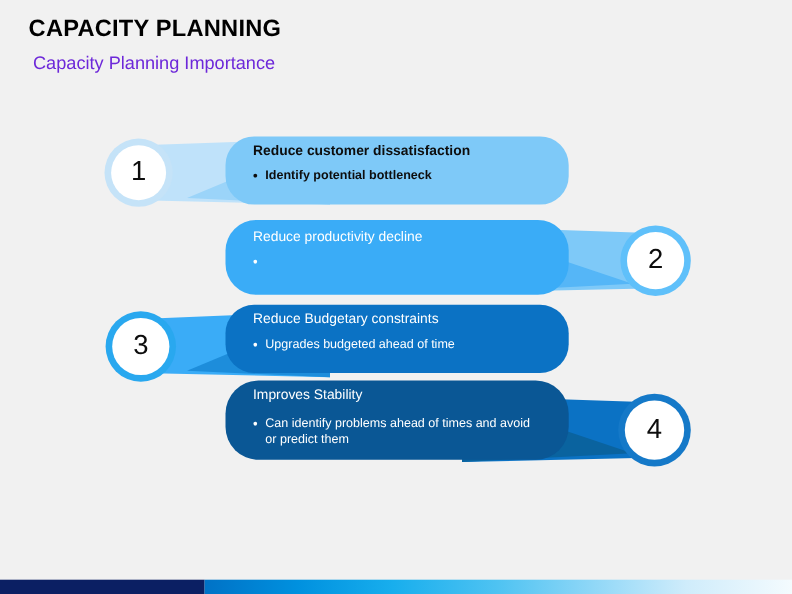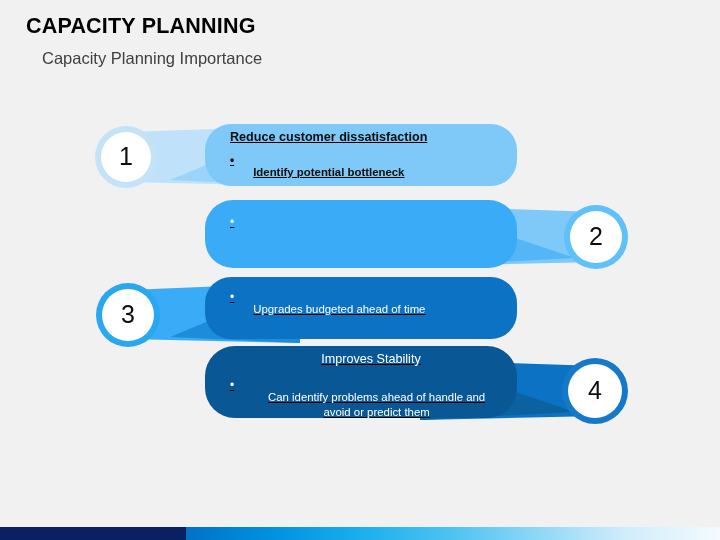--- a/index.html
+++ b/index.html
@@ -26,44 +26,43 @@
     font-size: 21.5px;
     font-weight: bold;
     letter-spacing: 0.2px;
     color: #000000;
     line-height: 1.2;
     margin: 0;
   }
   #slide-subtitle {
     font-size: 16.5px;
     font-weight: normal;
-    color: #404040;
+    color: #6d28d9;
     line-height: 1.2;
-    margin: 9px 0 0 16px;
+    margin: 9px 0 0 4px;
   }
 
   
   #diagram {
     position: absolute;
     left: 0;
     top: 0;
     width: 720px;
     height: 540px;
   }
   #diagram-svg {
     position: absolute;
     left: 0;
     top: 0;
     width: 720px;
     height: 540px;
   }
 
   .row-text {
     position: absolute;
-    text-decoration: underline;
   }
   .row-heading {
     font-size: 12.6px;
     font-weight: normal;
     line-height: 1.25;
     margin: 0;
     white-space: nowrap;
   }
   .row-bullet-wrap {
     margin-top: 7px;
@@ -72,21 +71,21 @@
   }
   .row-bullet-dot {
     font-size: 12px;
     line-height: 1.3;
     margin-right: 7px;
     flex: 0 0 auto;
   }
   .row-bullet-text {
     font-size: 11.4px;
     line-height: 1.35;
-    margin: 12px;
+    margin: 0;
   }
 
   
   .text-dark .row-heading,
   .text-dark .row-bullet-dot,
   .text-dark .row-bullet-text { color: #0d0d0d; font-weight: bold; }
   .text-dark .row-heading { font-weight: bold; }
 
   .text-light .row-heading,
   .text-light .row-bullet-dot,
@@ -193,37 +192,39 @@
 
   <div class="row-text text-dark" style="left:230px; top:130px; width:280px;">
     <p class="row-heading">Reduce customer dissatisfaction</p>
     <div class="row-bullet-wrap">
       <span class="row-bullet-dot">•</span>
       <p class="row-bullet-text">Identify potential bottleneck</p>
     </div>
   </div>
 
   <div class="row-text text-light" style="left:230px; top:208px; width:290px;">
+    <p class="row-heading">Reduce productivity decline</p>
     <div class="row-bullet-wrap">
       <span class="row-bullet-dot">•</span>
     </div>
   </div>
 
   <div class="row-text text-light" style="left:230px; top:283px; width:285px;">
+    <p class="row-heading">Reduce Budgetary constraints</p>
     <div class="row-bullet-wrap">
       <span class="row-bullet-dot">•</span>
       <p class="row-bullet-text">Upgrades budgeted ahead of time</p>
     </div>
   </div>
 
-  <div class="row-text text-light" style="left:230px; top:352px; width:282px;text-align:center;">
+  <div class="row-text text-light" style="left:230px; top:352px; width:282px;">
     <p class="row-heading">Improves Stability</p>
     <div class="row-bullet-wrap" style="margin-top:10px;">
       <span class="row-bullet-dot">•</span>
-      <p class="row-bullet-text" style="width:248px;">Can  identify  problems  ahead  of  handle  and avoid or predict them</p>
+      <p class="row-bullet-text" style="width:248px;">Can  identify  problems  ahead  of  times  and avoid or predict them</p>
     </div>
   </div>
 
 </div>
 
 <div id="footer-bar">
   <div id="footer-bar-dark"></div>
   <div id="footer-bar-gradient"></div>
 </div>
 

